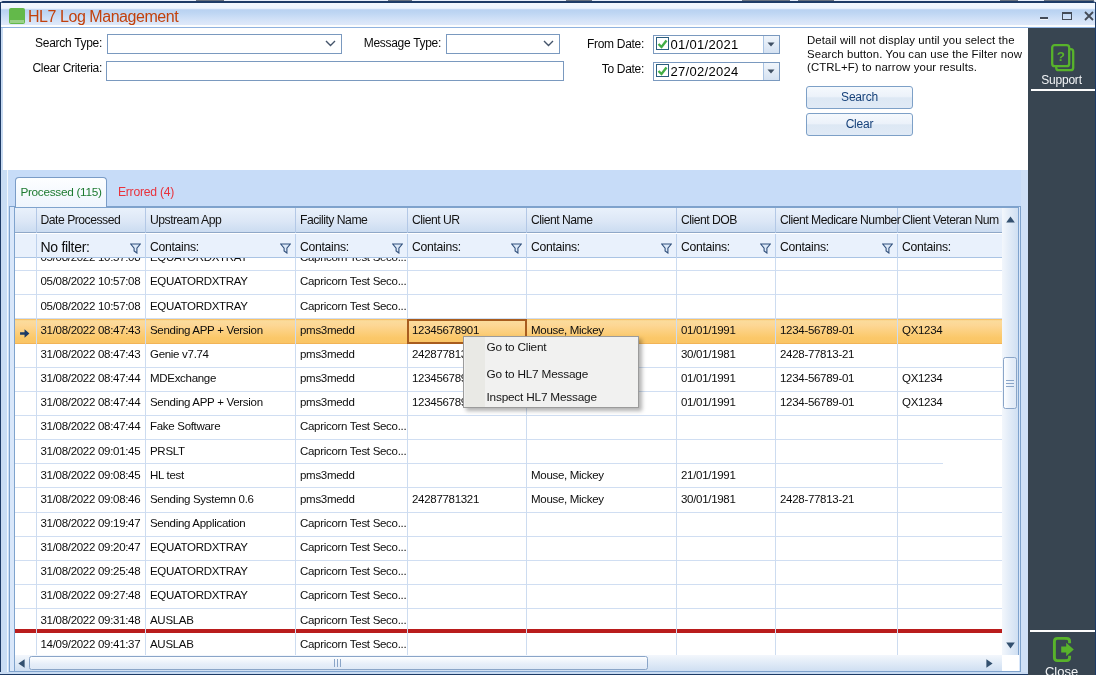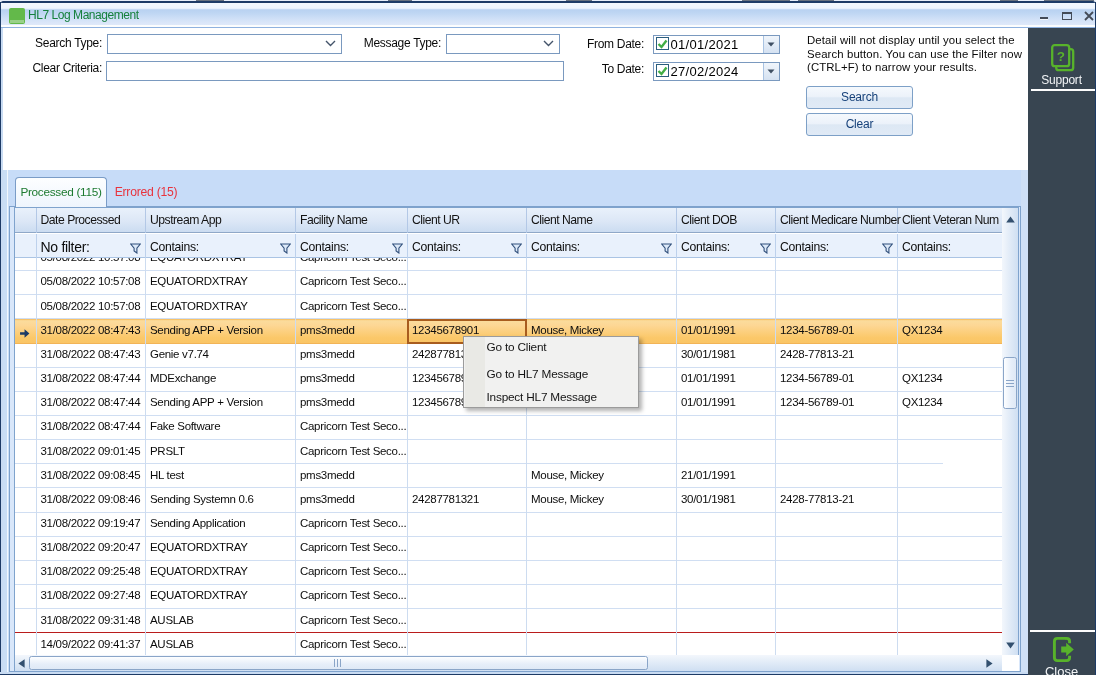--- a/index.html
+++ b/index.html
@@ -16,21 +16,21 @@
 <div class="abs" style="left:742px;top:0;width:48px;height:1px;background:#68727f"></div>
 <div class="abs" style="left:798px;top:0;width:36px;height:1px;background:#68727f"></div>
 <div class="abs" style="left:1000px;top:0;width:18px;height:1px;background:#68727f"></div>
 <div class="abs" style="left:1044px;top:0;width:50px;height:1px;background:#68727f"></div>
 <div class="abs" style="left:1px;top:0.8px;width:1094px;height:1.8px;background:#1d3b66;border-radius:3px 3px 0 0"></div>
 <div class="abs" style="left:1px;top:2.6px;width:1094px;height:22.8px;background:linear-gradient(180deg,#f3f8fd 0%,#eef5fd 24%,#b9d2f1 31%,#bed6f3 45%,#d6e4f8 82%,#dfe9fa 100%)"></div>
 <div class="abs" style="left:1px;top:25.4px;width:1094px;height:1.3px;background:#fbfdfe"></div>
 <div class="abs" style="left:1px;top:26.7px;width:1094px;height:1.3px;background:#8fb2df"></div>
 <div class="abs" style="left:9px;top:7.5px;width:16px;height:16px;background:#63b94a;border-radius:2px"></div>
 <div class="abs" style="left:10px;top:19.5px;width:14px;height:3px;background:rgba(255,255,255,0.35)"></div>
-<div class="abs" style="left:28px;top:8px;font-size:12px;letter-spacing:-0.45px;color:#15803d">HL7 Log Management</div>
+<div class="abs" style="left:28px;top:8px;font-size:16px;letter-spacing:-0.45px;color:#c2410c">HL7 Log Management</div>
 <div class="abs" style="left:1040px;top:16.5px;width:8px;height:2.6px;background:#434b57"></div>
 <div class="abs" style="left:1040px;top:19.1px;width:8px;height:1.2px;background:#f2f6fb"></div>
 <div class="abs" style="left:1061.5px;top:12px;width:10px;height:7.5px;border:1.4px solid #434b57;border-top-width:2.8px"></div>
 <svg class="abs" style="left:1084px;top:10.5px" width="10" height="10" viewBox="0 0 10 10">
     <path d="M1 1 L9 9 M9 1 L1 9" stroke="#434b57" stroke-width="1.8"></path>
   </svg>
 <div class="abs" style="left:0;top:2px;width:1px;height:673px;background:#1d3b66"></div>
 <div class="abs" style="left:1px;top:28px;width:2px;height:644px;background:#c8dbf2"></div>
 <div class="abs" style="left:1095px;top:2px;width:1px;height:673px;background:#1d3b66"></div>
 <div class="abs" style="left:0;top:672px;width:1028px;height:3px;background:#c8dbf2"></div>
@@ -82,21 +82,21 @@
 <div class="abs" style="left:807px;top:33.8px;width:240px;font-size:11.4px;letter-spacing:0.1px;line-height:13.7px;color:#0a0a0a">Detail will not display until you select the<br>Search button. You can use the Filter now<br>(CTRL+F) to narrow your results.</div>
 <div class="abs" style="left:806px;top:85.5px;width:107px;height:23px;background:linear-gradient(180deg,#f5f9fd 0%,#ecf2fa 45%,#dde8f4 52%,#e0eaf6 100%);border:1px solid #7da0c7;border-radius:3px;text-align:center;font-size:12px;letter-spacing:-0.2px;color:#17427a;line-height:21px">Search</div>
 <div class="abs" style="left:806px;top:112.5px;width:107px;height:23px;background:linear-gradient(180deg,#f5f9fd 0%,#ecf2fa 45%,#dde8f4 52%,#e0eaf6 100%);border:1px solid #7da0c7;border-radius:3px;text-align:center;font-size:12px;letter-spacing:-0.2px;color:#17427a;line-height:21px">Clear</div>
 <div class="abs" style="left:3px;top:170px;width:5.5px;height:502px;background:#c9def5"></div>
 <div class="abs" style="left:6.8px;top:170px;width:1.4px;height:502px;background:#f2f7fd"></div>
 <div class="abs" style="left:9px;top:170px;width:1019px;height:37px;background:#c7dcf8"></div>
 <div class="abs" style="left:1021px;top:170px;width:7px;height:502px;background:#cfe0f6"></div>
 <div class="abs" style="left:9px;top:206px;width:1012px;height:466px;background:#d9e7fa;border:1px solid #7ea2cc"></div>
 <div class="abs" style="left:15px;top:176.5px;width:92px;height:30px;background:linear-gradient(180deg,#fdfeff,#eef5fd);border:1px solid #7a9cc7;border-bottom:none;border-radius:4px 4px 0 0"></div>
 <div class="abs" style="left:15px;top:185.8px;width:92px;text-align:center;font-size:11.8px;letter-spacing:-0.3px;color:#1d7a30;line-height:12px">Processed (115)</div>
-<div class="abs" style="left:110px;top:185.8px;width:72px;text-align:center;font-size:12.2px;letter-spacing:-0.25px;color:#e8333d;line-height:12px">Errored (15)</div>
+<div class="abs" style="left:110px;top:185.8px;width:72px;text-align:center;font-size:12.2px;letter-spacing:-0.25px;color:#e8333d;line-height:12px">Errored (4)</div>
 <div class="abs" style="left:14px;top:207px;width:1005px;height:464px;background:#fff;border:1px solid #7fa3cd"></div>
 <div class="abs" style="left:15px;top:208px;width:987px;height:24.5px;background:linear-gradient(180deg,#e9f1fb 0%,#dce7f6 55%,#cbdcf1 100%);border-bottom:1.6px solid #8fa8c8"></div>
 <div class="abs" style="left:35.5px;top:208px;width:1px;height:24.5px;background:#b3c8e6"></div>
 <div class="abs" style="left:145px;top:208px;width:1px;height:24.5px;background:#b3c8e6"></div>
 <div class="abs" style="left:295px;top:208px;width:1px;height:24.5px;background:#b3c8e6"></div>
 <div class="abs" style="left:407px;top:208px;width:1px;height:24.5px;background:#b3c8e6"></div>
 <div class="abs" style="left:526px;top:208px;width:1px;height:24.5px;background:#b3c8e6"></div>
 <div class="abs" style="left:676px;top:208px;width:1px;height:24.5px;background:#b3c8e6"></div>
 <div class="abs" style="left:775px;top:208px;width:1px;height:24.5px;background:#b3c8e6"></div>
 <div class="abs" style="left:897px;top:208px;width:1px;height:24.5px;background:#b3c8e6"></div>
@@ -240,21 +240,21 @@
 <div class="abs" style="left:0;top:302.9px;width:987px;height:24.15px;border-bottom:1px solid #d0def2;">
 <div class="cell" style="left:25.5px;top:4.4px;width:103.5px">31/08/2022 09:25:48</div>
 <div class="cell" style="left:135px;top:4.4px;width:144px">EQUATORDXTRAY</div>
 <div class="cell" style="left:285px;top:4.4px;width:106px">Capricorn Test Seco...</div>
 </div>
 <div class="abs" style="left:0;top:327.05px;width:987px;height:24.15px;border-bottom:1px solid #d0def2;">
 <div class="cell" style="left:25.5px;top:4.4px;width:103.5px">31/08/2022 09:27:48</div>
 <div class="cell" style="left:135px;top:4.4px;width:144px">EQUATORDXTRAY</div>
 <div class="cell" style="left:285px;top:4.4px;width:106px">Capricorn Test Seco...</div>
 </div>
-<div class="abs" style="left:0;top:351.2px;width:987px;height:24.15px;border-bottom:1px solid #b91c1c;">
+<div class="abs" style="left:0;top:351.2px;width:987px;height:24.15px;border-bottom:4px solid #b91c1c;">
 <div class="cell" style="left:25.5px;top:4.4px;width:103.5px">31/08/2022 09:31:48</div>
 <div class="cell" style="left:135px;top:4.4px;width:144px">AUSLAB</div>
 <div class="cell" style="left:285px;top:4.4px;width:106px">Capricorn Test Seco...</div>
 </div>
 <div class="abs" style="left:0;top:375.35px;width:987px;height:24.15px;border-bottom:1px solid #d0def2;">
 <div class="cell" style="left:25.5px;top:4.4px;width:103.5px">14/09/2022 09:41:37</div>
 <div class="cell" style="left:135px;top:4.4px;width:144px">AUSLAB</div>
 <div class="cell" style="left:285px;top:4.4px;width:106px">Capricorn Test Seco...</div>
 </div>
 <div class="abs" style="left:20.5px;top:0;width:1px;height:397px;background:#cddcf0"></div>

